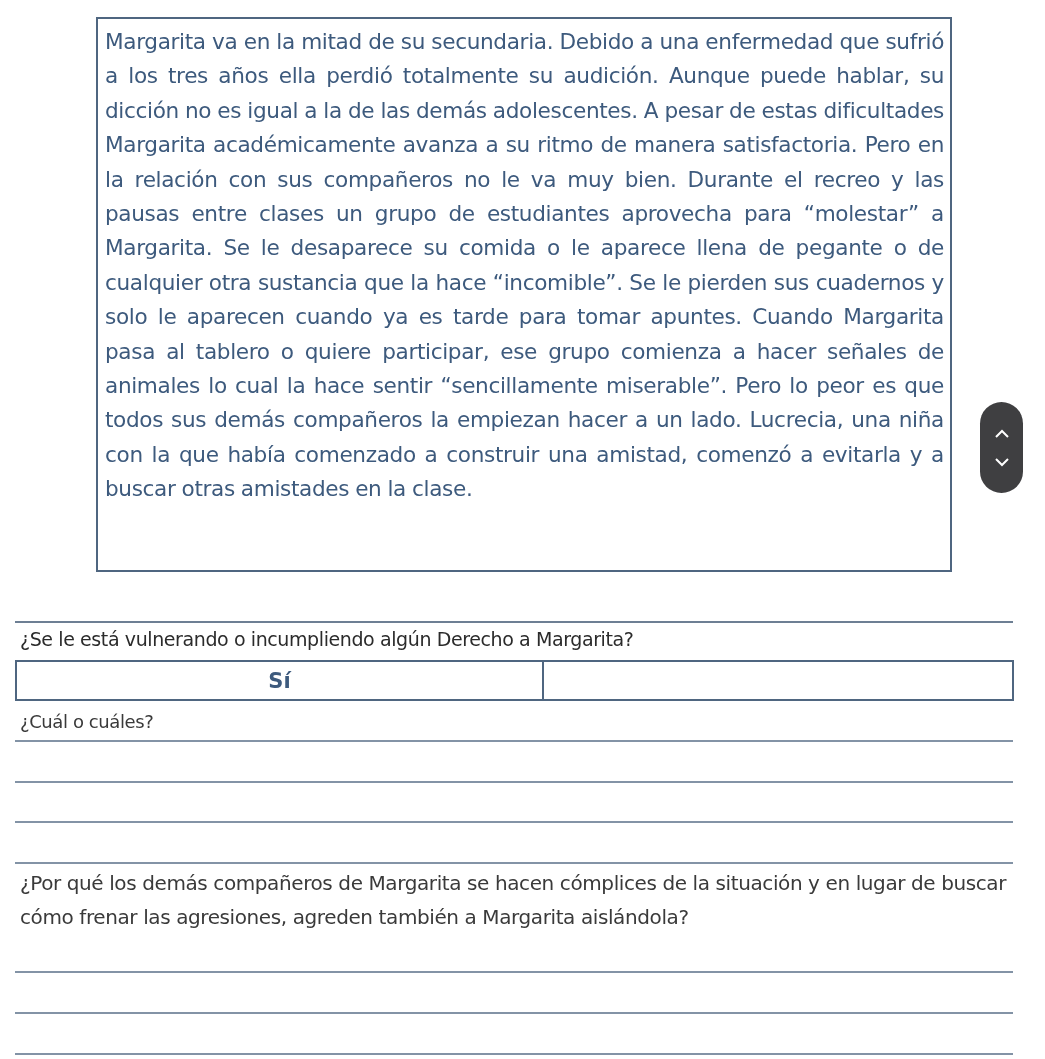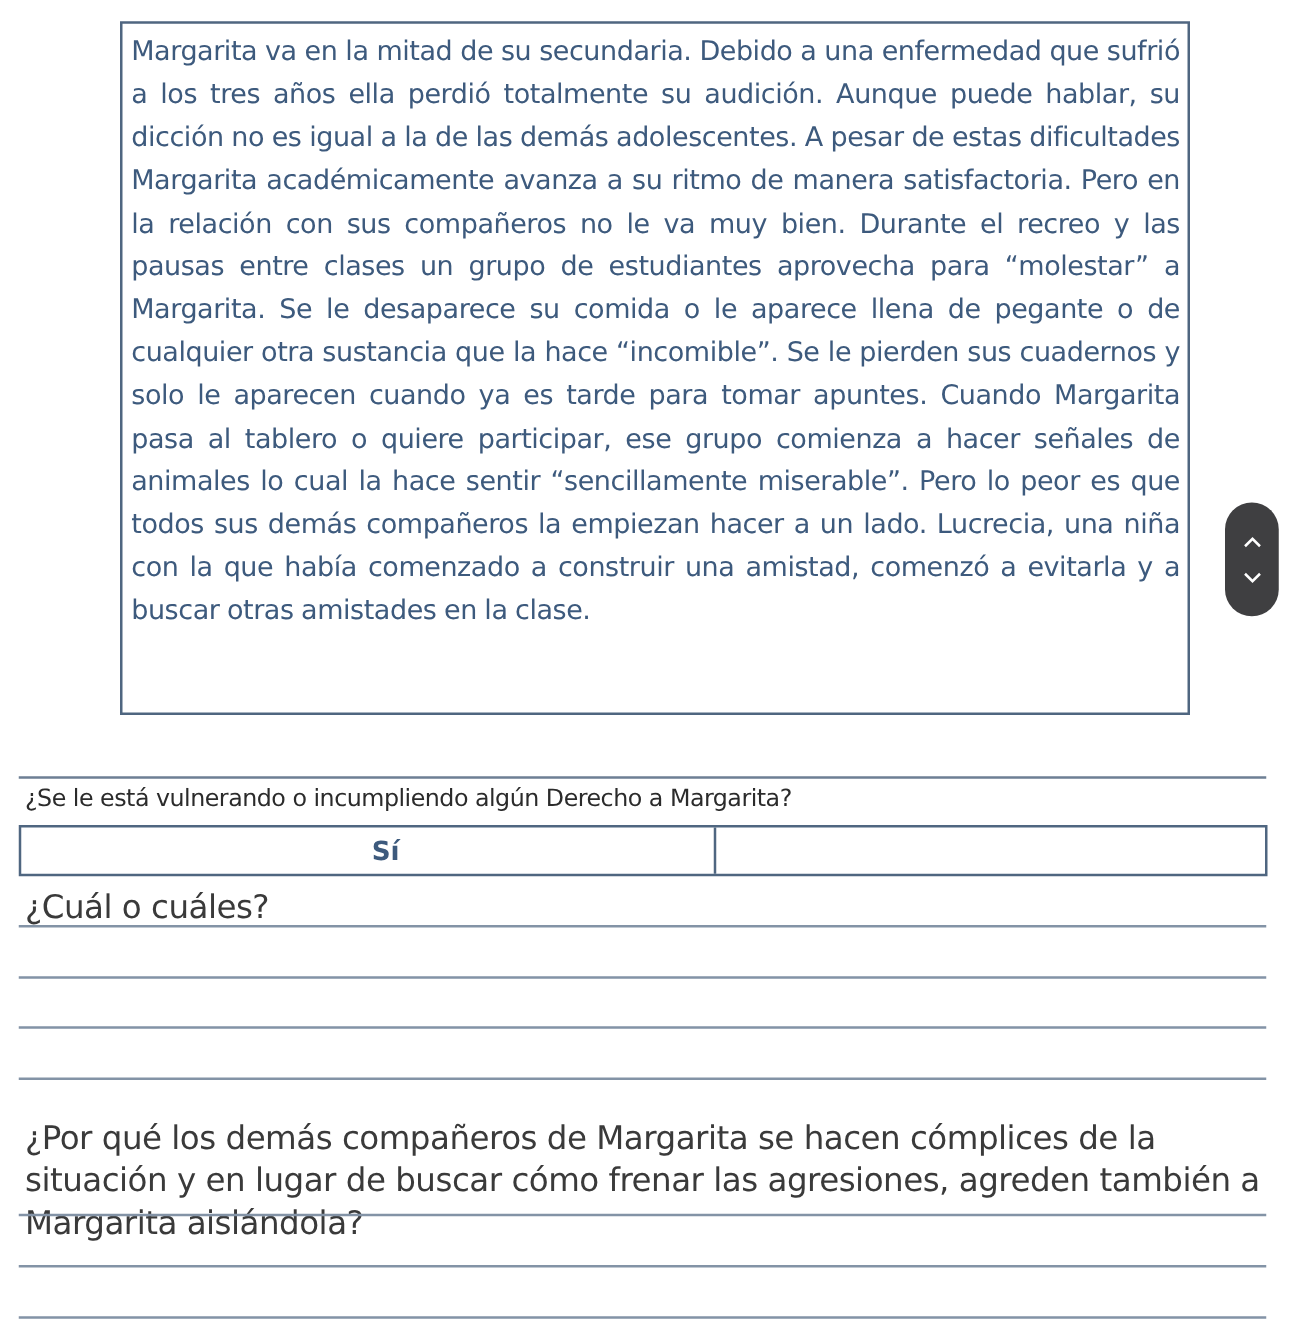--- a/index.html
+++ b/index.html
@@ -17,28 +17,28 @@
       position: absolute; left: 980px; top: 402px; width: 43px; height: 91px;
       background: #3f3f41; border-radius: 22px;
       display: flex; flex-direction: column; align-items: center; justify-content: center; gap: 14px;
     }
     .scroll-btn { width: 20px; height: 14px; display: flex; align-items: center; justify-content: center; cursor: pointer; }
     .hline { position: absolute; left: 15px; width: 998px; height: 0; border-top: 2px solid #8393a6; }
     .hline.dark { border-top-color: #6d7f94; }
     .question {
       position: absolute; left: 20px; color: #2b2b2b; font-size: 19px; letter-spacing: -0.4px;
     }
-    .q2 { line-height: 34px; font-size: 26px; color: #3a3a3a; margin-top: 28px; }
+    .q2 { line-height: 34px; font-size: 20px; color: #3a3a3a; }
     .yn-table {
       position: absolute; left: 15px; top: 660px; width: 999px; height: 41px;
       border: 2px solid #4f6680; box-sizing: border-box; display: flex;
     }
     .yn-cell {
       flex: none; display: flex; align-items: center; justify-content: center;
-      color: #3d5a7d; font-weight: bold; font-size: 21px; cursor: pointer; padding-left: 29px;
+      color: #3d5a7d; font-weight: bold; font-size: 21px; cursor: pointer;
     }
     .yn-cell.si { width: 525px; border-right: 2px solid #4f6680; }
     .yn-cell.no { flex: 1; }
     .answer-line { cursor: text; }
   </style>
 </head>
 <body>
 
 <div class="story-box">
   <p>Margarita va en la mitad de su secundaria. Debido a una enfermedad que sufrió a los tres años ella perdió totalmente su audición. Aunque puede hablar, su dicción no es igual a la de las demás adolescentes. A pesar de estas dificultades Margarita académicamente avanza a su ritmo de manera satisfactoria. Pero en la relación con sus compañeros no le va muy bien. Durante el recreo y las pausas entre clases un grupo de estudiantes aprovecha para “molestar” a Margarita. Se le desaparece su comida o le aparece llena de pegante o de cualquier otra sustancia que la hace “incomible”. Se le pierden sus cuadernos y solo le aparecen cuando ya es tarde para tomar apuntes. Cuando Margarita pasa al tablero o quiere participar, ese grupo comienza a hacer señales de animales lo cual la hace sentir “sencillamente miserable”. Pero lo peor es que todos sus demás compañeros la empiezan hacer a un lado. Lucrecia, una niña con la que había comenzado a construir una amistad, comenzó a evitarla y a buscar otras amistades en la clase.</p>
@@ -57,21 +57,21 @@
   </div>
 </div>
 
 <div class="hline dark" style="top:621px;"></div>
 <div class="question" style="top:628px;">¿Se le está vulnerando o incumpliendo algún Derecho a Margarita?</div>
 
 <div class="yn-table">
   <div class="yn-cell si">Sí</div>
 </div>
 
-<div class="question" style="top:711px; font-size:26px; color:#3a3a3a;">¿Cuál o cuáles?</div>
+<div class="question" style="top:711px; font-size:18px; color:#3a3a3a;">¿Cuál o cuáles?</div>
 <div class="hline answer-line" style="top:740px;"></div>
 <div class="hline answer-line" style="top:781px;"></div>
 <div class="hline answer-line" style="top:821px;"></div>
 <div class="hline" style="top:862px;"></div>
 
 <div class="question q2" style="top:866px; width:990px;">¿Por qué los demás compañeros de Margarita se hacen cómplices de la situación y en lugar de buscar cómo frenar las agresiones, agreden también a Margarita aislándola?</div>
 <div class="hline answer-line" style="top:971px;"></div>
 <div class="hline answer-line" style="top:1012px;"></div>
 <div class="hline answer-line" style="top:1053px;"></div>
 

